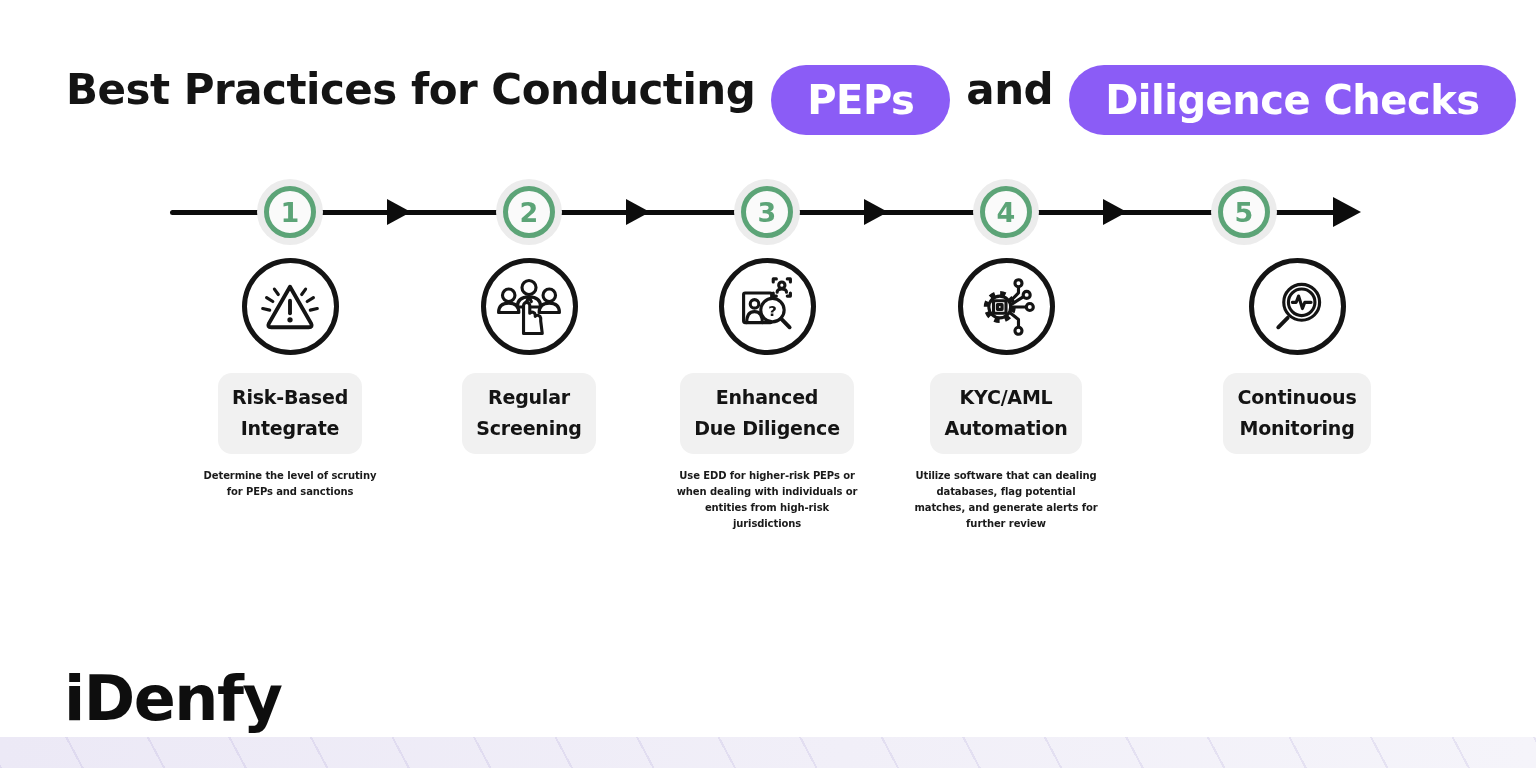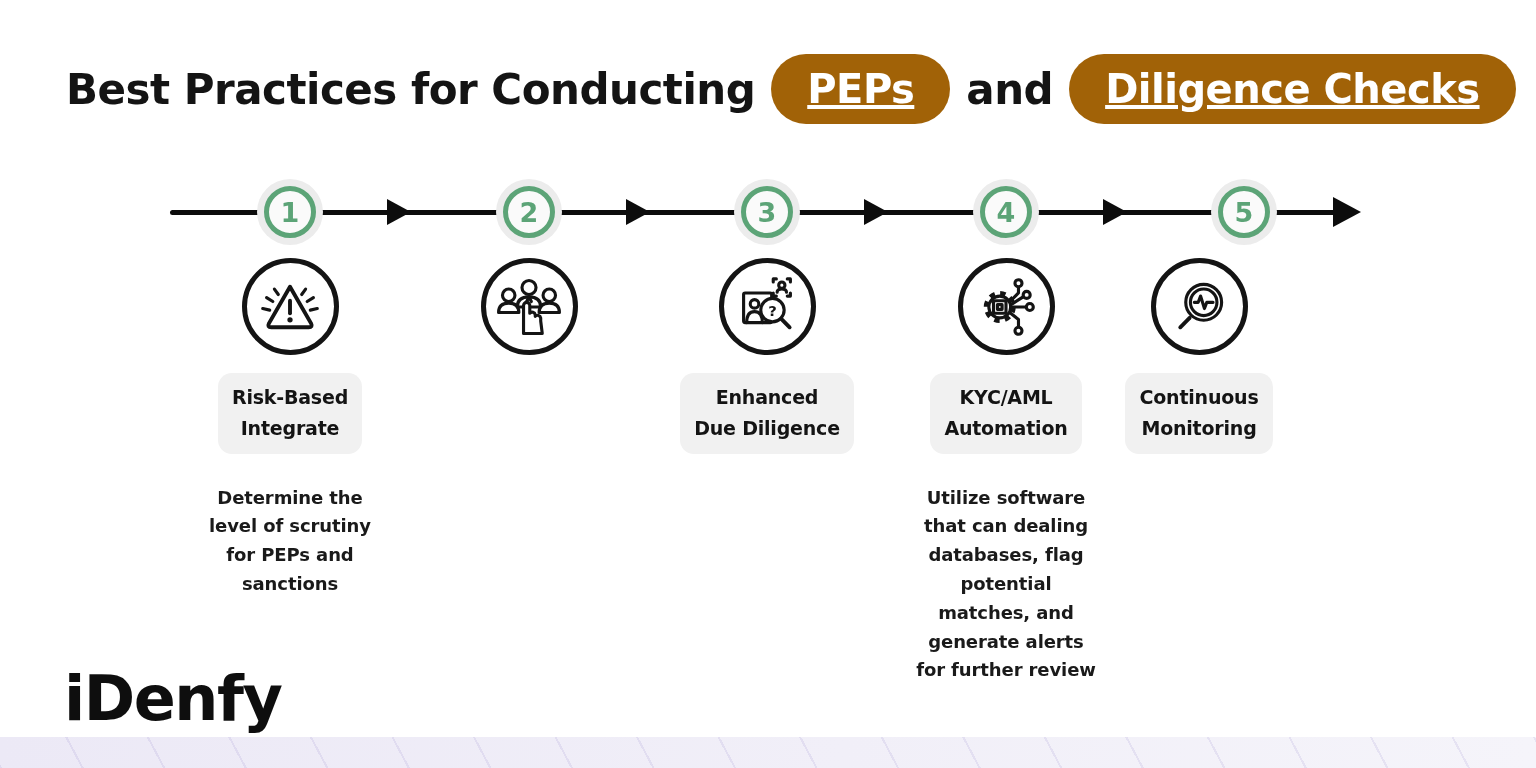--- a/index.html
+++ b/index.html
@@ -8,33 +8,32 @@
     font-family:"DejaVu Sans","Liberation Sans",sans-serif;
     background:#ffffff;
     position:relative;
     overflow:hidden;
     color:#121212;
   }
   .stage { position:absolute; inset:0; }
 
   
   .title-row {
-    position:absolute; left:66px; top:54px; right:40px;
-    display:flex; align-items:center; gap:16px;
+    position:absolute; left:66px; top:65px; right:40px;
+    display:flex; align-items:flex-start; gap:16px;
     white-space:nowrap;
   }
   .title-text {
     font-size:42px; font-weight:800; letter-spacing:-0.5px; color:#141414;
   }
   .pill {
-    background:#a16207; color:#ffffff;
+    background:#8b5cf6; color:#ffffff;
     font-size:40px; font-weight:800; letter-spacing:-0.5px;
     padding:12px 36px; border-radius:44px;
     display:inline-block;
-    text-decoration:underline;
   }
 
   
   .timeline-line {
     position:absolute; left:170px; top:210px; width:1178px; height:5px;
     background:#0c0c0c; border-radius:3px;
   }
   .tl-arrow {
     position:absolute; top:199px; width:0; height:0;
     border-top:13px solid transparent; border-bottom:13px solid transparent;
@@ -54,36 +53,36 @@
   
   .col { position:absolute; width:194px; text-align:center; }
   .icon-circle {
     width:97px; height:97px; border-radius:50%;
     border:5px solid #141414; background:#ffffff;
     margin:0 auto;
     display:flex; align-items:center; justify-content:center;
   }
   .icon-circle svg { width:78px; height:78px; }
   .step-title {
-    margin:18px auto 16px;
+    margin:18px auto 0;
     display:inline-block;
     background:#f1f1f1; border-radius:14px;
     padding:9px 14px;
     font-size:19px; font-weight:800; line-height:1.65; color:#141414;
     letter-spacing:-0.2px;
   }
   .step-desc {
     margin:14px auto 0;
     width:186px;
-    font-size:18px; font-weight:700; line-height:1.6; color:#1a1a1a;
+    font-size:10px; font-weight:700; line-height:1.6; color:#1a1a1a;
     letter-spacing:-0.1px;
   }
 
   
-  .c1 { left:193px; } .c2 { left:432px; } .c3 { left:670px; } .c4 { left:909px; } .c5 { left:1102px; }
+  .c1 { left:193px; } .c2 { left:432px; } .c3 { left:670px; } .c4 { left:909px; } .c5 { left:1200px; }
   .col { top:258px; }
 
   
   .n1 { left:264px; } .n2 { left:503px; } .n3 { left:741px; } .n4 { left:980px; } .n5 { left:1218px; }
   
   .a1 { left:387px; } .a2 { left:626px; } .a3 { left:864px; } .a4 { left:1103px; }
   .a-end { left:1333px; border-top-width:15px; border-bottom-width:15px; border-left-width:28px; top:197px; }
 
   
   .logo {
@@ -151,20 +150,24 @@
       <svg viewBox="0 0 100 100">
         <circle class="ln-thin" cx="24" cy="35" r="8"></circle>
         <path class="ln-thin" d="M11 57 Q11 45 24 45 Q37 45 37 57 Z"></path>
         <circle class="ln-thin" cx="76" cy="35" r="8"></circle>
         <path class="ln-thin" d="M63 57 Q63 45 76 45 Q89 45 89 57 Z"></path>
         <circle class="ln-thin wfill" cx="50" cy="25" r="9"></circle>
         <path class="ln-thin wfill" d="M35 50 Q35 37 50 37 Q65 37 65 50 Z"></path>
         <path class="ln-thin" d="M50 37 L47 43 M50 37 L53 43"></path>
         <path class="ln-thin wfill" d="M43 84 L43 48 A4 4 0 0 1 51 48 L51 58 A4 4 0 0 1 58 60 L58 62 A4 4 0 0 1 65 64 L65 68 L67 84 Z"></path>
       </svg>
+    </div>
+    <div class="step-title">
+      <div>Regular</div>
+      <div>Screening</div>
     </div>
   </div>
 
   <div class="col c3">
     <div class="icon-circle">
       <svg viewBox="0 0 100 100">
         <rect class="ln-thin" x="20" y="32" width="36" height="38" rx="2"></rect>
         <circle class="ln-thin" cx="34" cy="46" r="5.5"></circle>
         <path class="ln-thin" d="M24 70 Q24 56 34 56 Q44 56 44 70"></path>
         <path class="ln-thin" d="M62 14 L58 14 L58 18 M76 14 L80 14 L80 18 M62 36 L58 36 L58 32 M76 36 L80 36 L80 32"></path>
@@ -172,20 +175,21 @@
         <path class="ln-thin" d="M63 31 Q63 27 69 27 Q75 27 75 31"></path>
         <circle class="ln-thin wfill" cx="57" cy="54" r="15"></circle>
         <text x="57" y="61" font-size="19" font-weight="bold" fill="#141414" text-anchor="middle" font-family="DejaVu Sans, sans-serif">?</text>
         <path class="ln" d="M68 65 L79 76"></path>
       </svg>
     </div>
     <div class="step-title">
       <div>Enhanced</div>
       <div>Due Diligence</div>
     </div>
+    <div class="step-desc">Use EDD for higher-risk PEPs or when dealing with individuals or entities from high-risk jurisdictions</div>
   </div>
 
   <div class="col c4">
     <div class="icon-circle">
       <svg viewBox="0 0 100 100">
         <circle cx="42" cy="50" r="17" fill="none" stroke="#141414" stroke-width="7" stroke-dasharray="6.7 6.65"></circle>
         <circle class="ln-thin wfill" cx="42" cy="50" r="14"></circle>
         <rect class="ln-thin" x="34" y="42" width="16" height="16" rx="2"></rect>
         <rect class="ln-thin" x="39" y="47" width="6" height="6"></rect>
         <path class="ln-thin" d="M56 42 L66 32 L66 24"></path>

